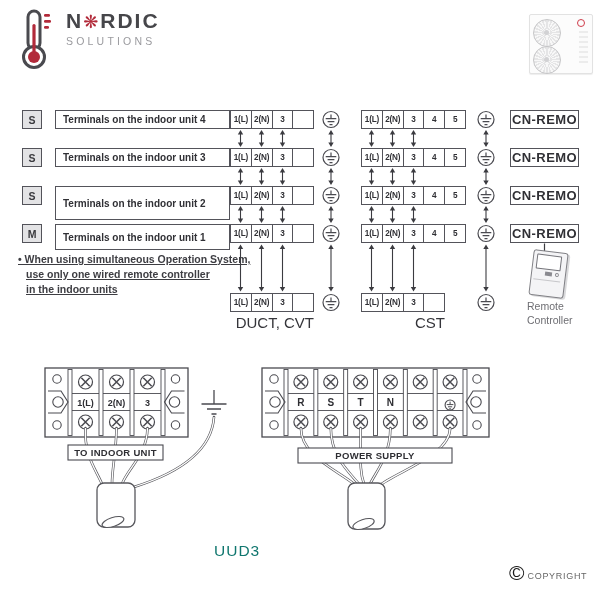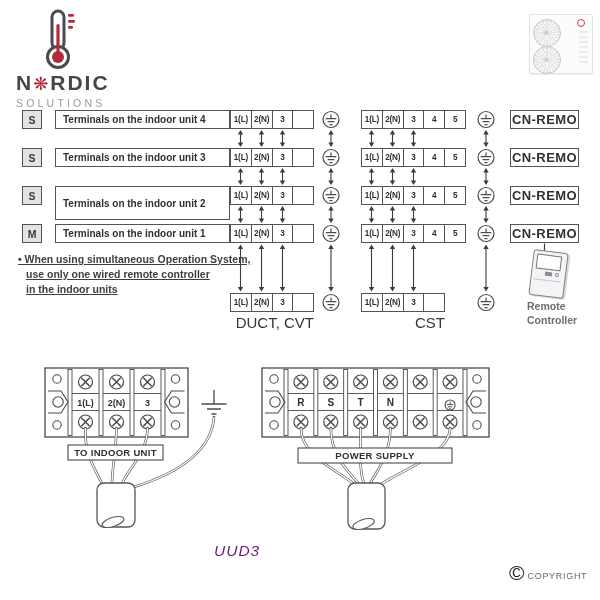--- a/index.html
+++ b/index.html
@@ -1,21 +1,21 @@
 <!DOCTYPE html>
 <html><head>
 <meta charset="utf-8">
 <style>
   html,body{margin:0;padding:0;background:#fff;}
   body{width:600px;height:600px;font-family:"Liberation Sans","DejaVu Sans",sans-serif;}
   .page{position:relative;width:600px;height:600px;overflow:hidden;color:#3c3c41;background:#fff;}
   .abs{position:absolute;}
 
   
-  .logo{left:12px;top:8px;display:flex;align-items:center;flex-direction:column;}
+  .logo{left:12px;top:8px;display:flex;align-items:flex-start;}
   .brand{margin-left:4px;padding-top:2px;}
   .brand-line1{font-size:21px;font-weight:700;color:#46464a;letter-spacing:2px;line-height:22px;}
   .snow{color:#b22a3a;font-size:18px;}
   .brand-line2,.brand-line3{font-size:10.5px;color:#9a9a9e;letter-spacing:3.2px;margin-top:2px;font-weight:400;}
   .title{left:384px;top:16px;font-size:18px;line-height:27px;color:#3a3a40;font-weight:500;letter-spacing:0.2px;}
 
   
   .outdoor-unit{left:529px;top:14px;width:62px;height:58px;background:#fcfcfc;border:1px solid #e2e2e2;border-radius:2px;box-shadow:0 1px 1px #eee;}
   .fan{position:absolute;width:26px;height:26px;border-radius:50%;border:1px solid #c6c6c8;
        background:repeating-conic-gradient(#e5e5e6 0deg 8deg,#f8f8f8 8deg 16deg);}
@@ -38,24 +38,24 @@
   .note1{left:18px;top:253px;} .note2{left:26px;top:268px;} .note3{left:26px;top:283px;}
 
   
   .remote-wrap{left:524px;top:249px;width:52px;height:52px;}
   .remote-body{position:absolute;left:7px;top:2px;width:33px;height:44px;border:1.3px solid #808085;border-radius:3px;
                background:#f4f4f6;transform:rotate(7deg);box-shadow:2px 1px 0 #d9d9db;}
   .remote-screen{position:absolute;left:3px;top:3px;width:23px;height:13px;border:1px solid #74747a;background:#fff;border-radius:1px;}
   .remote-btn{position:absolute;left:13px;top:20px;width:7px;height:4px;background:#8a8a90;}
   .remote-dot{position:absolute;left:23px;top:20px;width:4px;height:4px;border:1px solid #8a8a90;border-radius:50%;box-sizing:border-box;}
   .remote-hline{position:absolute;left:2px;top:28px;width:27px;border-top:1px solid #c7c7ca;}
-  .remote-label{left:527px;top:299px;font-size:10.5px;line-height:14px;color:#6e6e73;font-weight:700;}
+  .remote-label{left:527px;top:299px;font-size:10.5px;line-height:14px;color:#6e6e73;font-weight:400;}
 
   
-  .model{left:214px;top:542px;font-size:15.5px;color:#701a75;letter-spacing:1px;font-style:italic;}
+  .model{left:214px;top:542px;font-size:15.5px;color:#0f766e;letter-spacing:1px;}
   .copyright{left:509px;top:563px;display:flex;align-items:flex-end;}
   .c-sym{font-size:21px;line-height:20px;color:#1a1a1a;}
   .c-txt{font-size:9px;color:#666;letter-spacing:0.7px;margin:0 0 2px 3px;}
 </style>
 </head>
 <body>
 
 <div class="page">
 
   <div class="abs logo">
@@ -382,21 +382,21 @@
     </div>
     <div class="tblock" style="left: 361px; top: 186px; width: 105px; height: 19px;">
       <div class="tcell">1(L)</div>
       <div class="tcell">2(N)</div>
       <div class="tcell">3</div>
       <div class="tcell">4</div>
       <div class="tcell">5</div>
     </div>
     <div class="box cn-box" style="left: 510px; top: 186px; width: 69px; height: 19px;">CN-REMO</div>
     <div class="box sm-box" style="left: 22px; top: 224px; width: 20px; height: 19px;">M</div>
-    <div class="box label-box" style="left: 55px; top: 224px; width: 175px; height: 19px;">Terminals on the indoor unit 1</div>
+    <div class="box label-box" style="left: 55px; top: 224px; width: 175px; height: 26px;">Terminals on the indoor unit 1</div>
     <div class="tblock" style="left: 230px; top: 224px; width: 84px; height: 19px;">
       <div class="tcell">1(L)</div>
       <div class="tcell">2(N)</div>
       <div class="tcell">3</div>
       <div class="tcell"></div>
     </div>
     <div class="tblock" style="left: 361px; top: 224px; width: 105px; height: 19px;">
       <div class="tcell">1(L)</div>
       <div class="tcell">2(N)</div>
       <div class="tcell">3</div>

